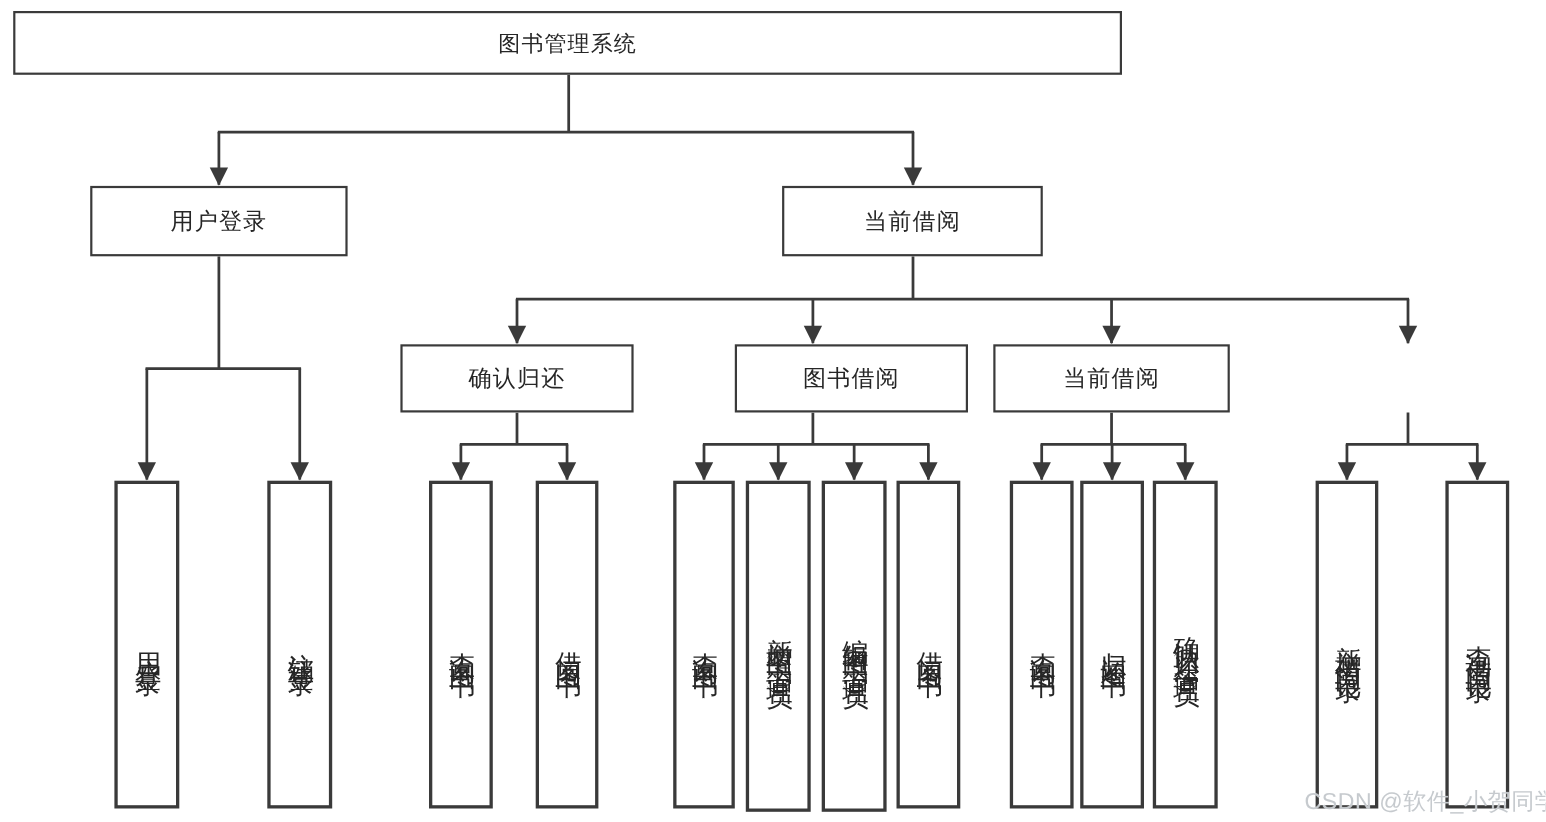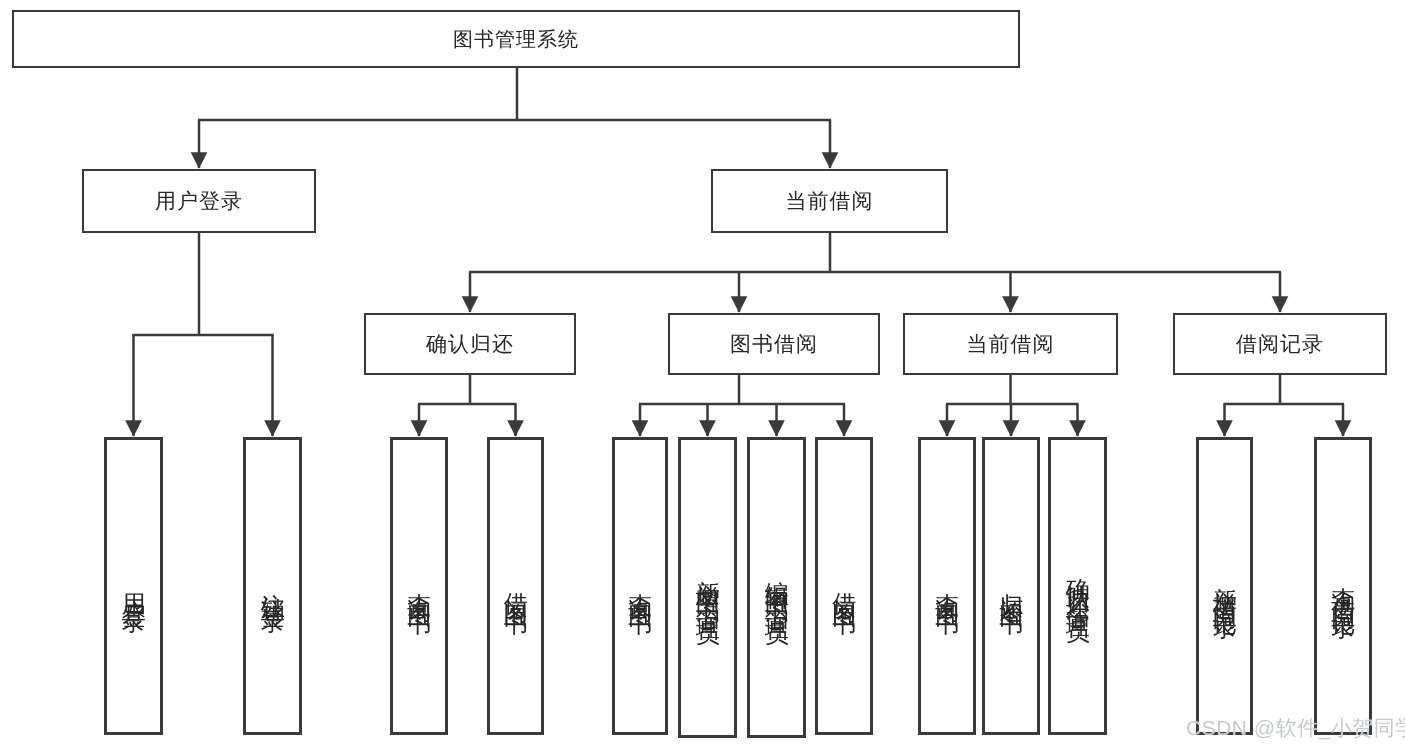--- a/index.html
+++ b/index.html
@@ -91,23 +91,20 @@
 
   <div class="node mid-node" style="left:364px;top:313px;width:212px;height:62px">
     <span>确认归还</span>
   </div>
   <div class="node mid-node" style="left:668px;top:313px;width:212px;height:62px">
     <span>图书借阅</span>
   </div>
   <div class="node mid-node" style="left:903px;top:313px;width:215px;height:62px">
     <span>当前借阅</span>
   </div>
-  <div class="node mid-node" style="left:1173px;top:313px;width:214px;height:62px">
-    <span>借阅记录</span>
-  </div>
 
   <div class="node leaf" style="left:104px;top:437px;width:59px;height:298px">
     <span class="v">用户登录</span>
   </div>
   <div class="node leaf" style="left:243px;top:437px;width:59px;height:298px">
     <span class="v">注销登录</span>
   </div>
 
   <div class="node leaf" style="left:390px;top:437px;width:58px;height:298px">
     <span class="v">查询图书</span>

